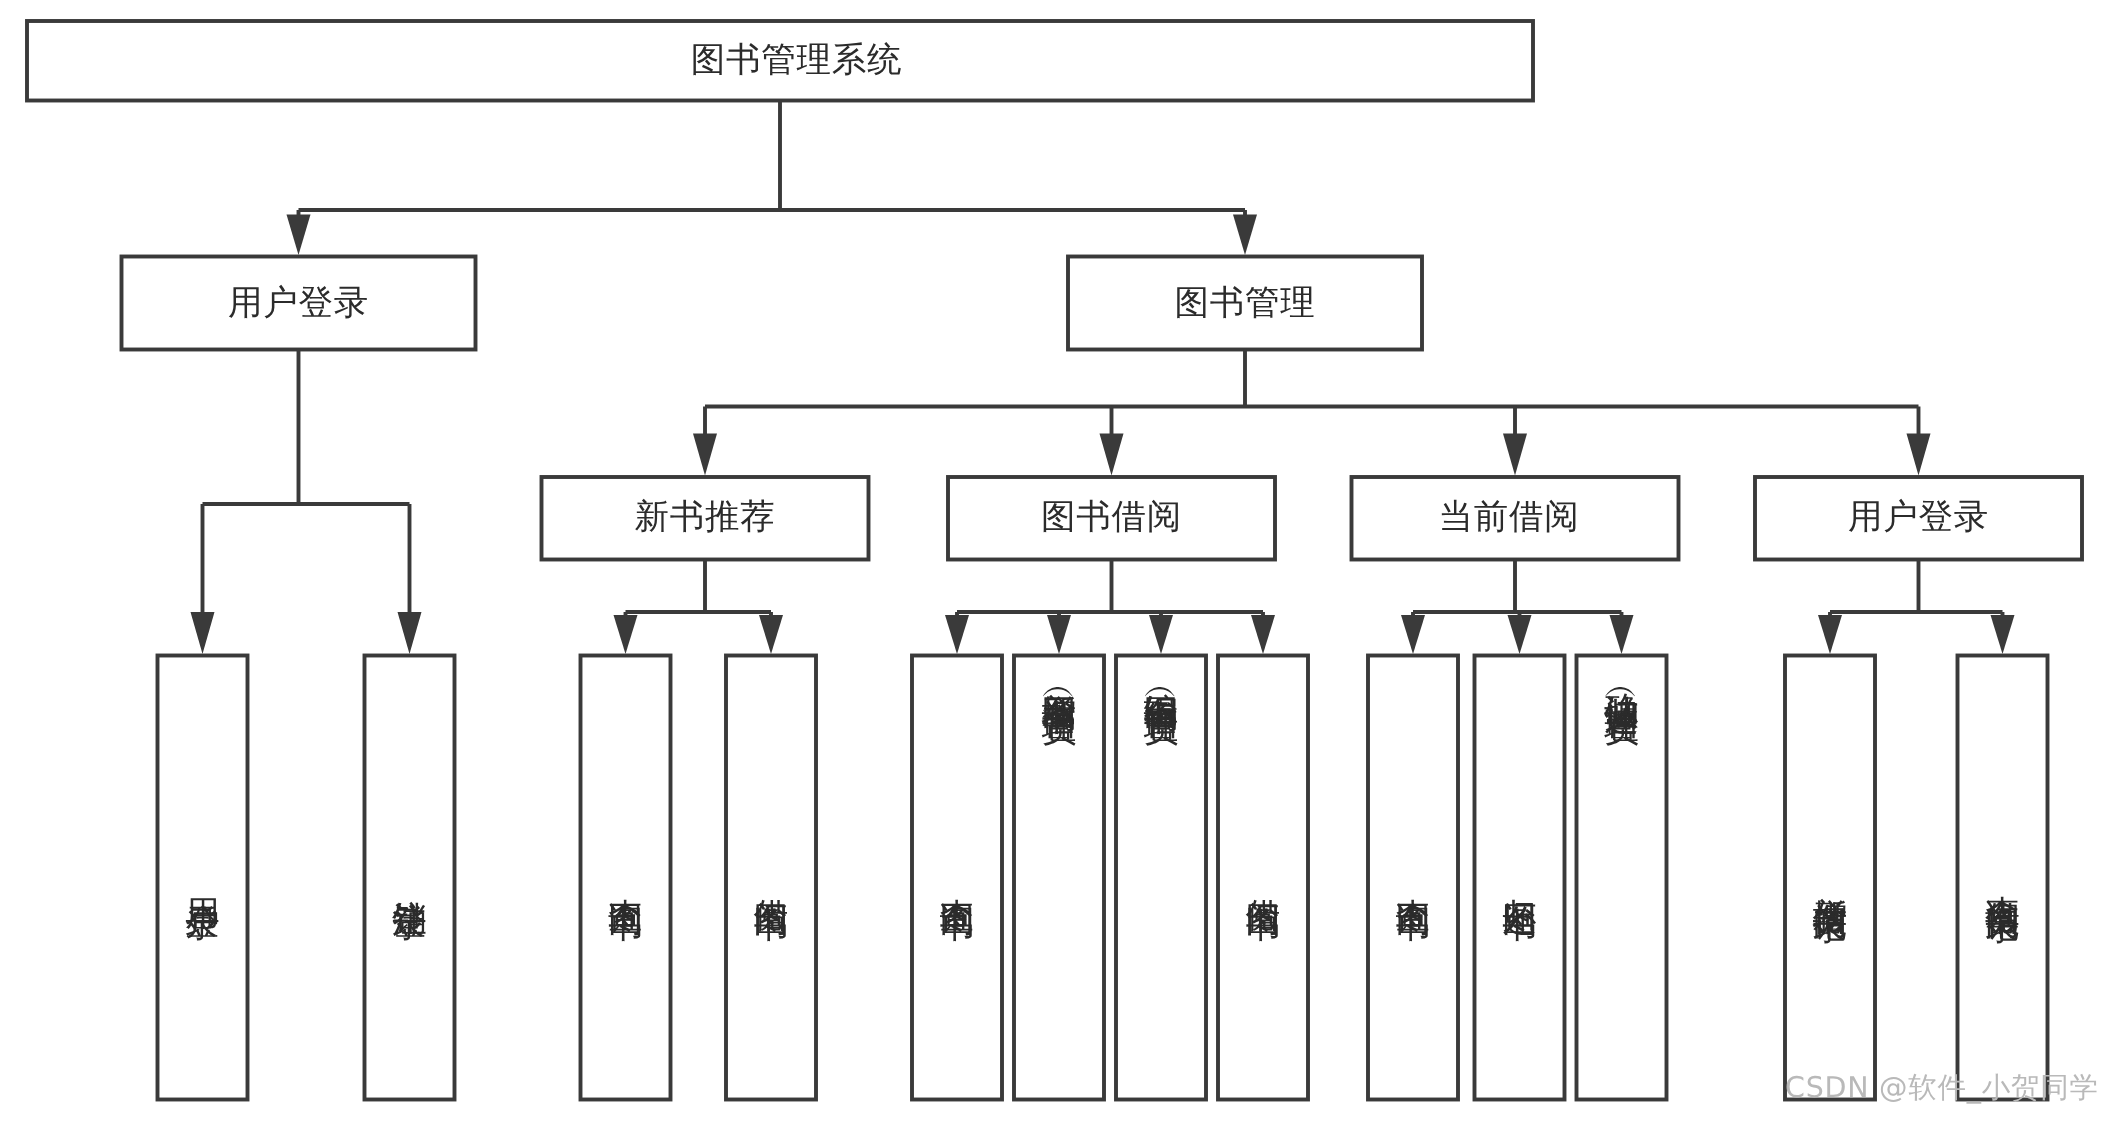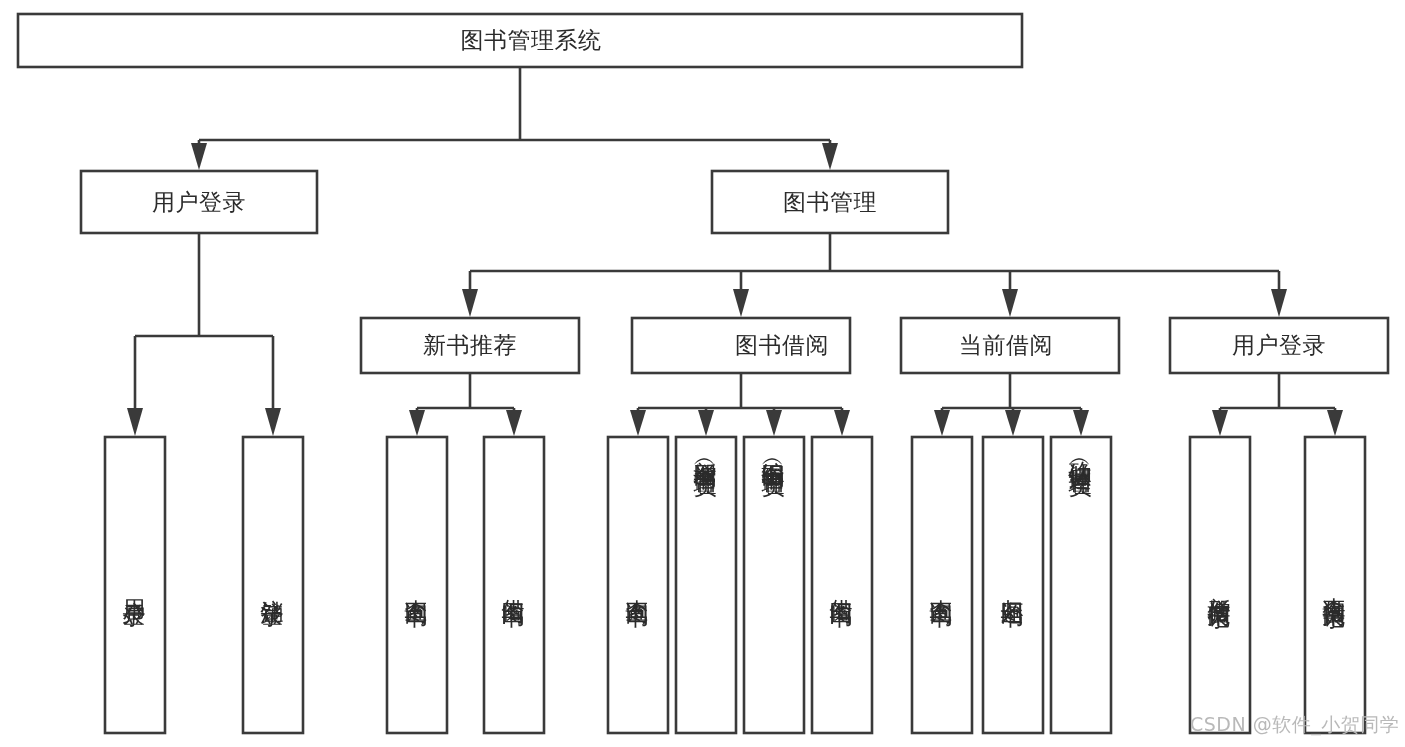--- a/index.html
+++ b/index.html
@@ -173,21 +173,21 @@
     <polygon class="arrow-head" points="1212,410 1228,410 1220,436"></polygon>
     <polygon class="arrow-head" points="1327,410 1343,410 1335,436"></polygon>
   </svg>
 
   <div class="node-label-h" style="left:18px; top:14px; width:1004px; height:53px;padding-left:11px;">图书管理系统</div>
 
   <div class="node-label-h" style="left:81px; top:171px; width:236px; height:62px;">用户登录</div>
   <div class="node-label-h" style="left:361px; top:318px; width:218px; height:55px;">新书推荐</div>
 
   <div class="node-label-h" style="left:712px; top:171px; width:236px; height:62px;">图书管理</div>
-  <div class="node-label-h" style="left:632px; top:318px; width:218px; height:55px;padding-left:41px;">图书借阅</div>
+  <div class="node-label-h" style="left:632px; top:318px; width:218px; height:55px;">图书借阅</div>
   <div class="node-label-h" style="left:901px; top:318px; width:210px; height:55px;">当前借阅</div>
   <div class="node-label-h" style="left:1170px; top:318px; width:218px; height:55px;">用户登录</div>
 
   <div class="node-label-v centered" style="left:105px; top:437px; width:60px; height:296px;">用户登录</div>
   <div class="node-label-v centered" style="left:243px; top:437px; width:60px; height:296px;">注销登录</div>
 
   <div class="node-label-v centered" style="left:387px; top:437px; width:60px; height:296px;">查询图书</div>
   <div class="node-label-v centered" style="left:484px; top:437px; width:60px; height:296px;">借阅图书</div>
 
   <div class="node-label-v centered" style="left:608px; top:437px; width:60px; height:296px;">查询图书</div>

